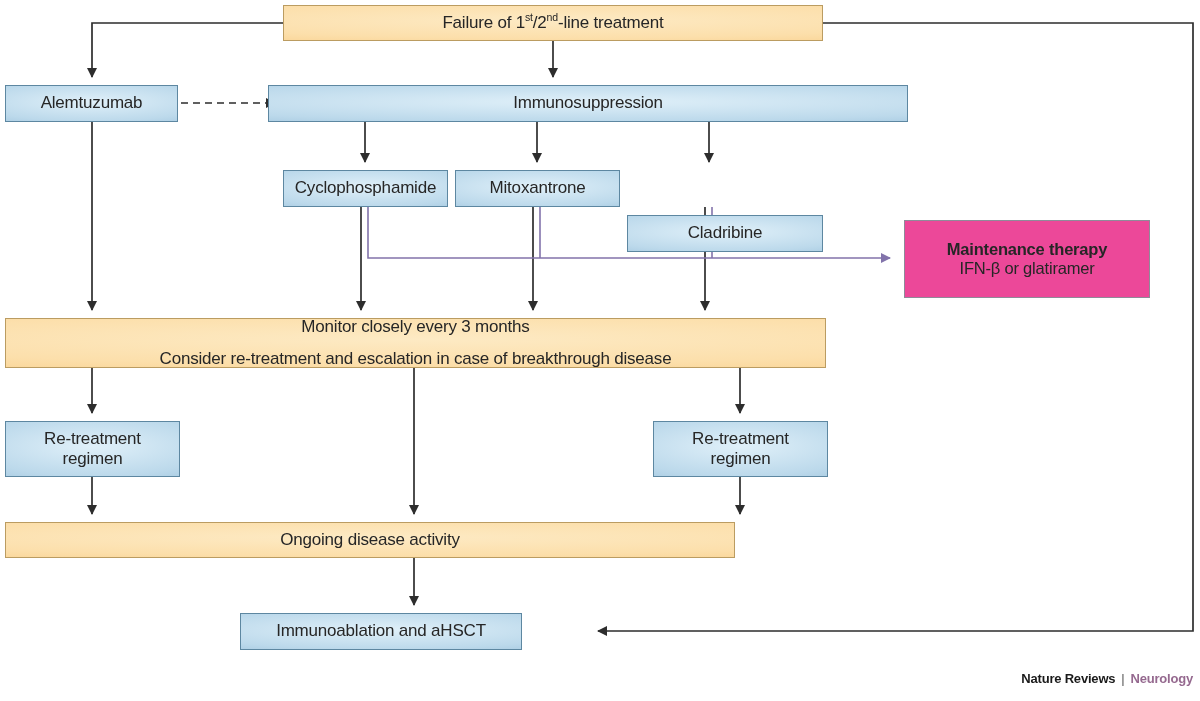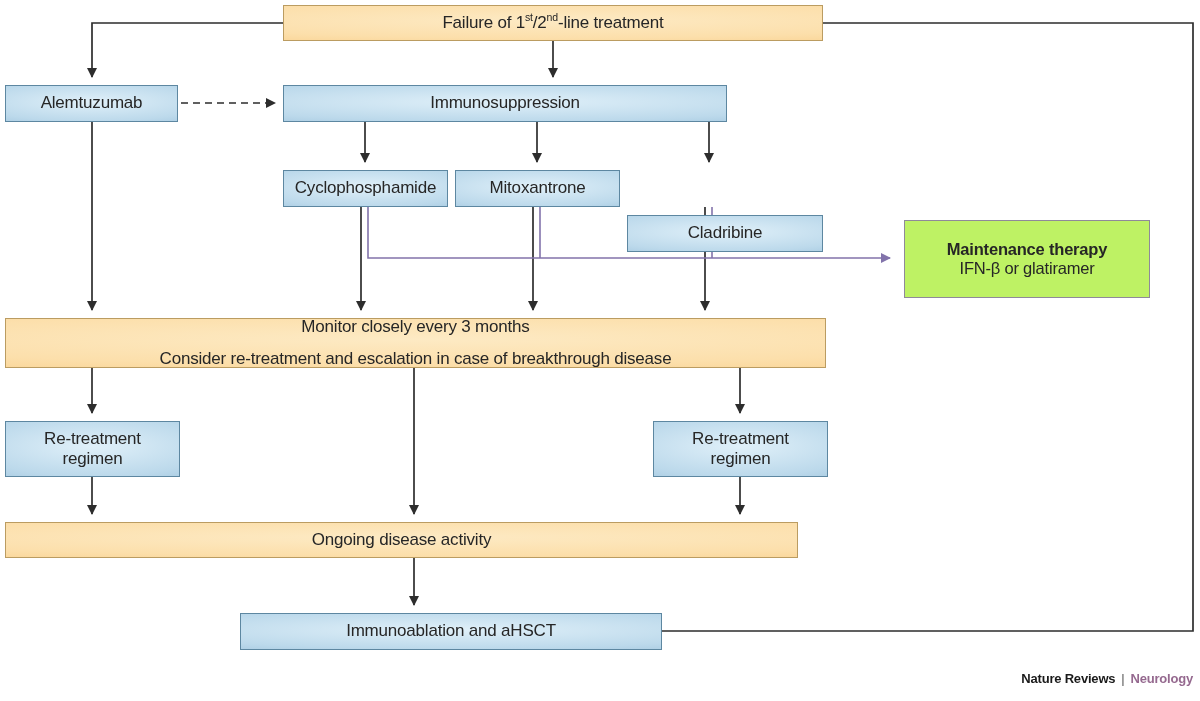--- a/index.html
+++ b/index.html
@@ -32,39 +32,39 @@
   }
   .yellow {
     background: radial-gradient(ellipse 130% 95% at 50% 42%, #fdeac4 0%, #fcdfab 55%, #f8cd87 100%);
     border: 1.6px solid #bb9c61;
   }
   .blue {
     background: radial-gradient(ellipse 120% 95% at 50% 45%, #e0f0f9 0%, #bcd9eb 58%, #96bed9 100%);
     border: 1.6px solid #5d87a1;
   }
   .purple-box {
-    background: #bef264;
+    background: #ec4899;
     border: 1.6px solid #8f8a99;
   }
   sup { font-size: 0.62em; vertical-align: super; line-height: 0; }
 
   
   .n-failure        { left: 283px; top: 5px;   width: 540px; height: 36px; }
   .n-alemtuzumab    { left: 5px;   top: 85px;  width: 173px; height: 37px; }
-  .n-immunosuppression { left: 283px; top: 85px; width: 444px; height: 37px; }
+  .n-immunosuppression { left: 268px; top: 85px; width: 640px; height: 37px; }
   .n-cyclophosphamide  { left: 283px; top: 170px; width: 165px; height: 37px; justify-content: center; }
   .n-mitoxantrone   { left: 455px; top: 170px; width: 165px; height: 37px; }
   .n-cladribine     { left: 627px; top: 170px; width: 196px; height: 37px; margin-top: 45px; }
   .n-maintenance    { left: 904px; top: 220px; width: 246px; height: 78px; font-size: 16.5px; }
   .n-maintenance .t { font-weight: bold; }
   .n-monitor        { left: 5px;   top: 318px; width: 821px; height: 50px; gap: 11px; }
   .n-retreat-left   { left: 5px;   top: 421px; width: 175px; height: 56px; padding: 0 22px; }
   .n-retreat-right  { left: 653px; top: 421px; width: 175px; height: 56px; padding: 0 22px; }
-  .n-ongoing        { left: 5px;   top: 522px; width: 793px; height: 36px; }
-  .n-immunoablation { left: 240px; top: 613px; width: 422px; height: 37px; }
+  .n-ongoing        { left: 5px;   top: 522px; width: 730px; height: 36px; }
+  .n-immunoablation { left: 240px; top: 613px; width: 282px; height: 37px; }
 
   .footer {
     position: absolute;
     right: 7px;
     top: 671px;
     font-size: 13px;
     font-weight: bold;
     color: #1a1a1a;
     letter-spacing: -0.2px;
   }

